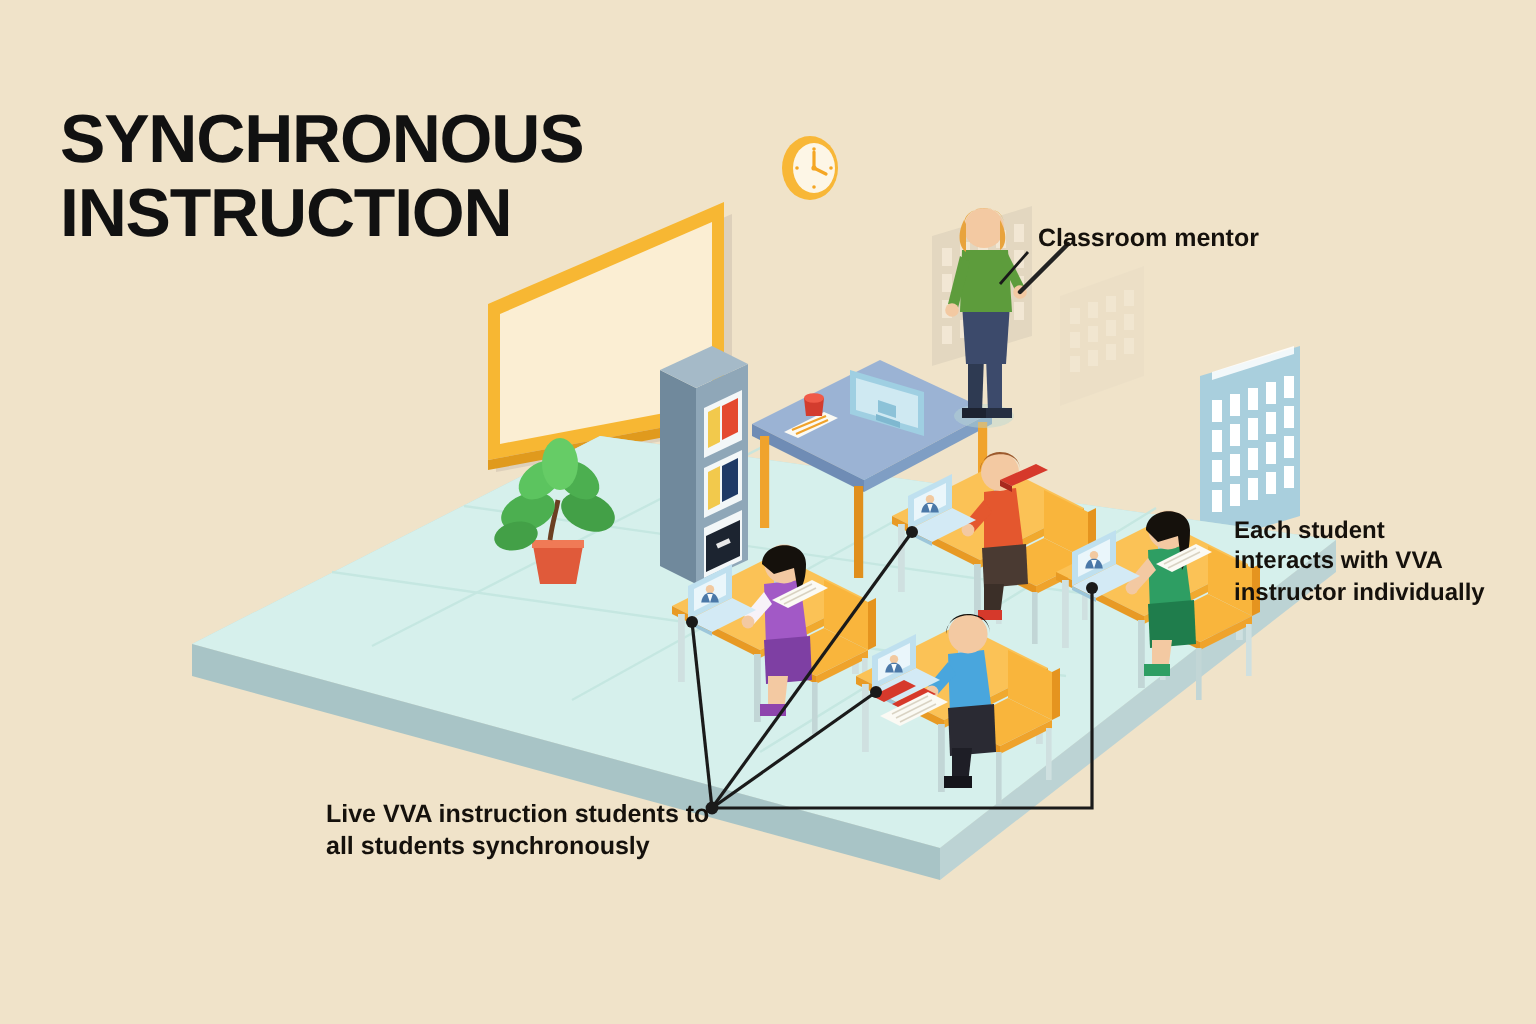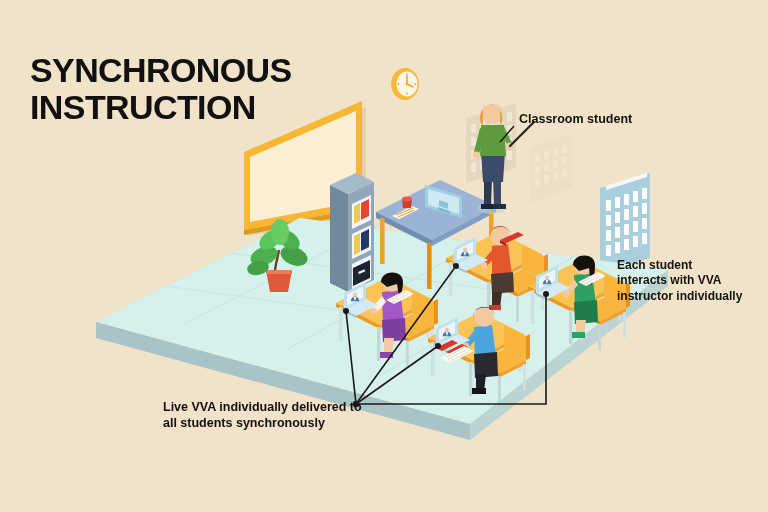--- a/index.html
+++ b/index.html
@@ -369,22 +369,22 @@
     </g>
 
     <g>
       <line x1="514" y1="126" x2="500" y2="142" stroke="#1a1a1a" stroke-width="1.4"></line>
     </g>
   </svg>
 
   <h1 class="title">SYNCHRONOUS
 INSTRUCTION</h1>
 
-  <p class="callout" id="callout-mentor">Classroom student</p>
+  <p class="callout" id="callout-mentor">Classroom mentor</p>
 
   <p class="callout" id="callout-student">Each student
 interacts with VVA
 instructor individually</p>
 
-  <p class="callout" id="callout-live">Live VVA individually delivered to
+  <p class="callout" id="callout-live">Live VVA instruction students to
 all students synchronously</p>
 
 </div>
 
 </body></html>

